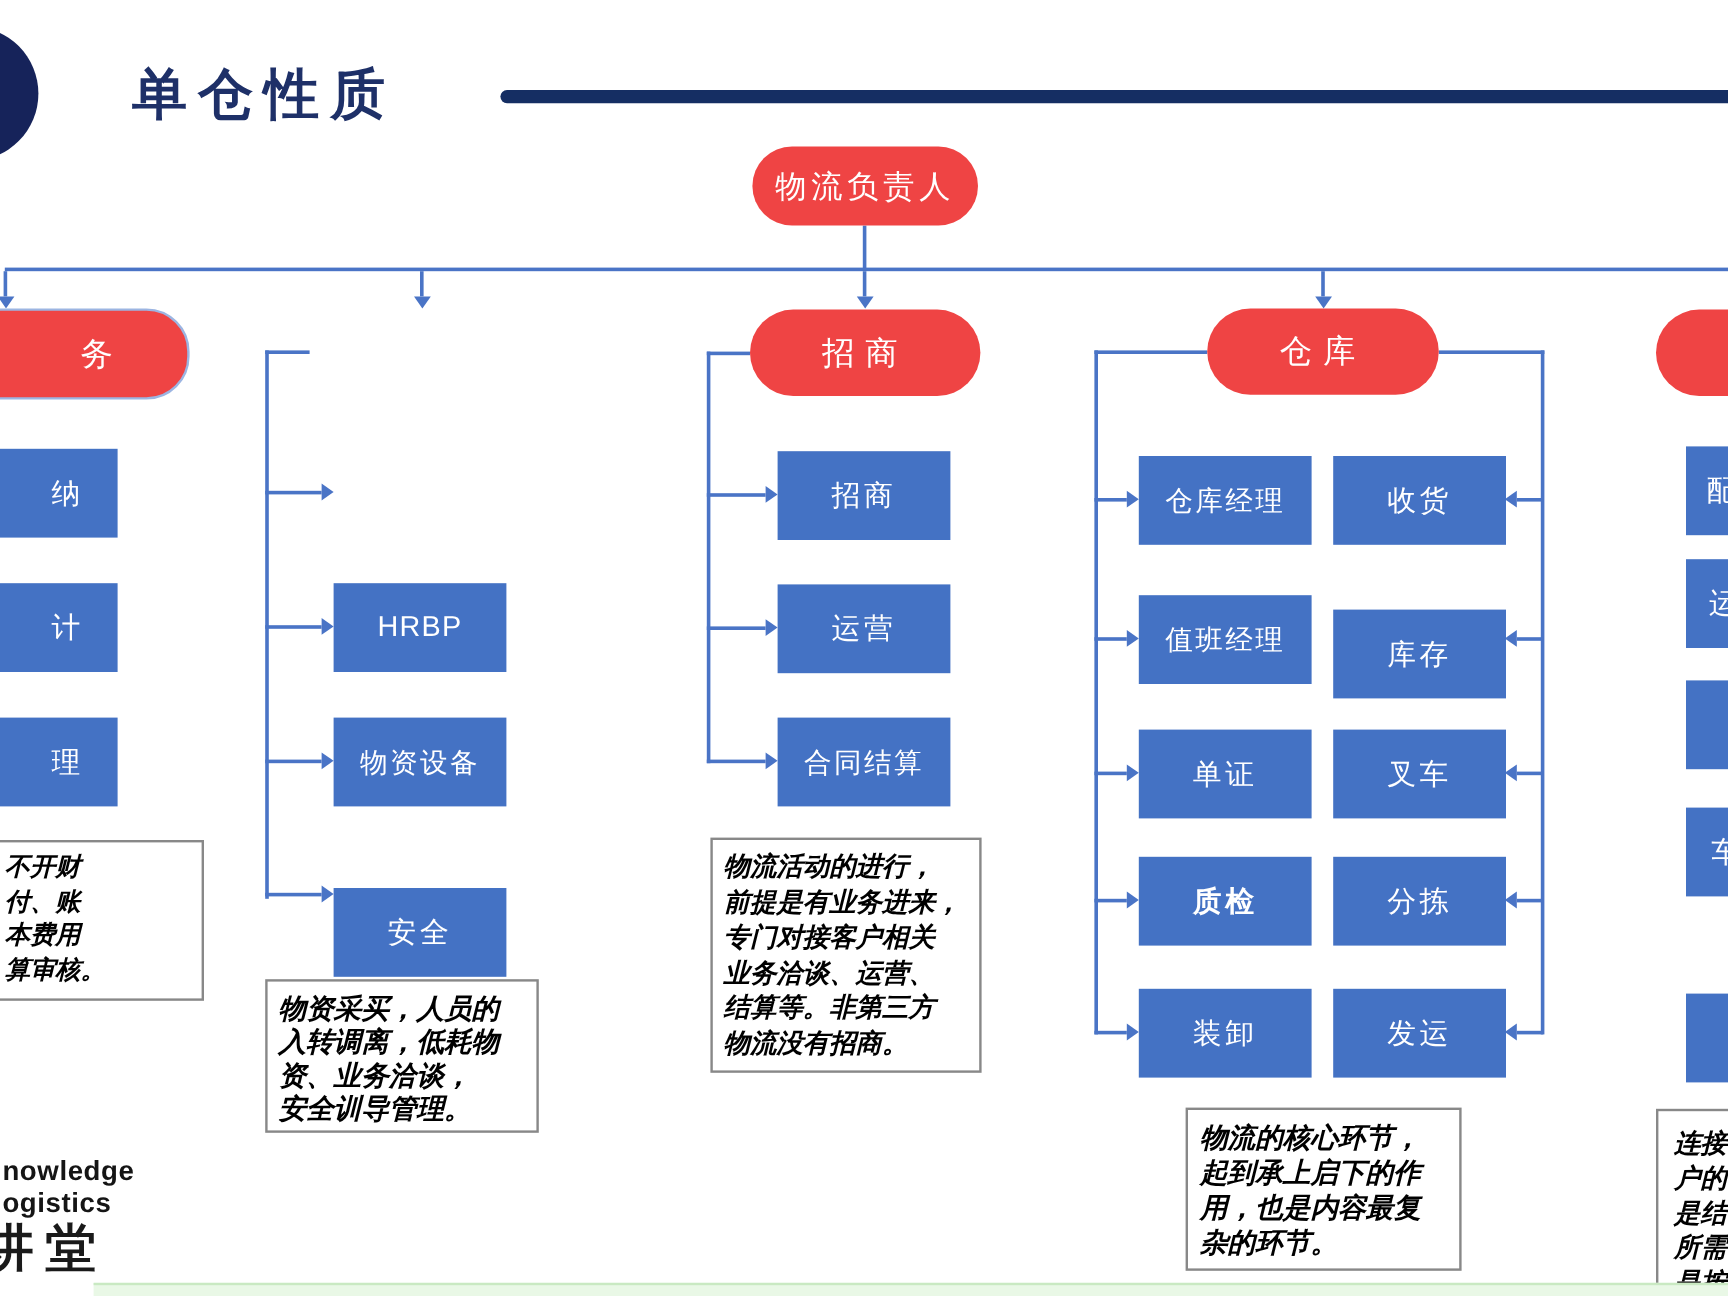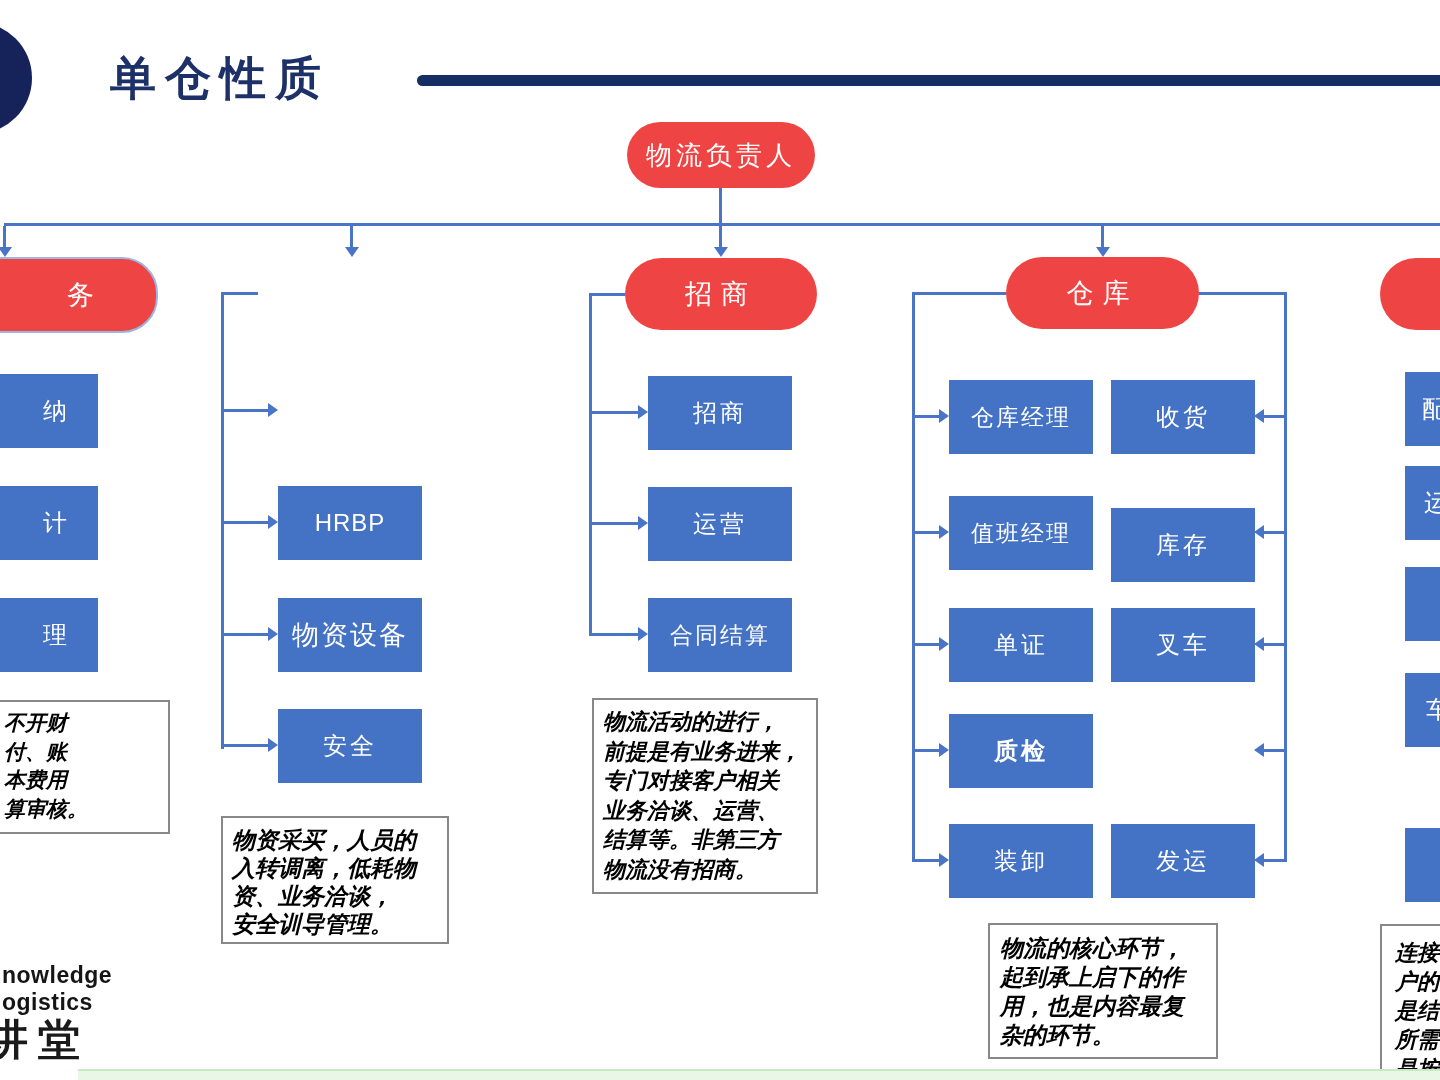--- a/index.html
+++ b/index.html
@@ -120,24 +120,24 @@
   <div class="abs box" style="left:-76px;top:486px;width:146px;justify-content:flex-end;padding-right:28px;">
       <span>计</span>
     </div>
   <div class="abs box" style="left:-76px;top:598px;width:146px;justify-content:flex-end;padding-right:28px;">
       <span>理</span>
     </div>
 
   <div class="abs box" style="left:278px;top:486px;letter-spacing:1px;">
       <span>HRBP</span>
     </div>
-  <div class="abs box" style="left:278px;top:598px;font-size:27px;letter-spacing:2px;">
+  <div class="abs box" style="left:278px;top:598px;font-size:23px;letter-spacing:2px;">
       <span>物资设备</span>
     </div>
-  <div class="abs box" style="left:278px;top:709px;justify-content:center;">
+  <div class="abs box" style="left:278px;top:740px;justify-content:center;">
       <span>安全</span>
     </div>
 
   <div class="abs box" style="left:648px;top:376px;">
       <span>招商</span>
     </div>
   <div class="abs box" style="left:648px;top:487px;">
       <span>运营</span>
     </div>
   <div class="abs box" style="left:648px;top:598px;font-size:23px;letter-spacing:2px;">
@@ -161,20 +161,23 @@
     </div>
 
   <div class="abs box" style="left:1111px;top:380px;">
       <span>收货</span>
     </div>
   <div class="abs box" style="left:1111px;top:468px;margin-top:40px;">
       <span>库存</span>
     </div>
   <div class="abs box" style="left:1111px;top:608px;">
       <span>叉车</span>
+    </div>
+  <div class="abs box" style="left:1111px;top:714px;">
+      <span>分拣</span>
     </div>
   <div class="abs box" style="left:1111px;top:824px;">
       <span>发运</span>
     </div>
 
   <div class="abs box" style="left:1405px;top:372px;justify-content:flex-start;padding-left:17px;">
       <span>配</span>
     </div>
   <div class="abs box" style="left:1405px;top:466px;justify-content:flex-start;padding-left:19px;">
       <span>运</span>

